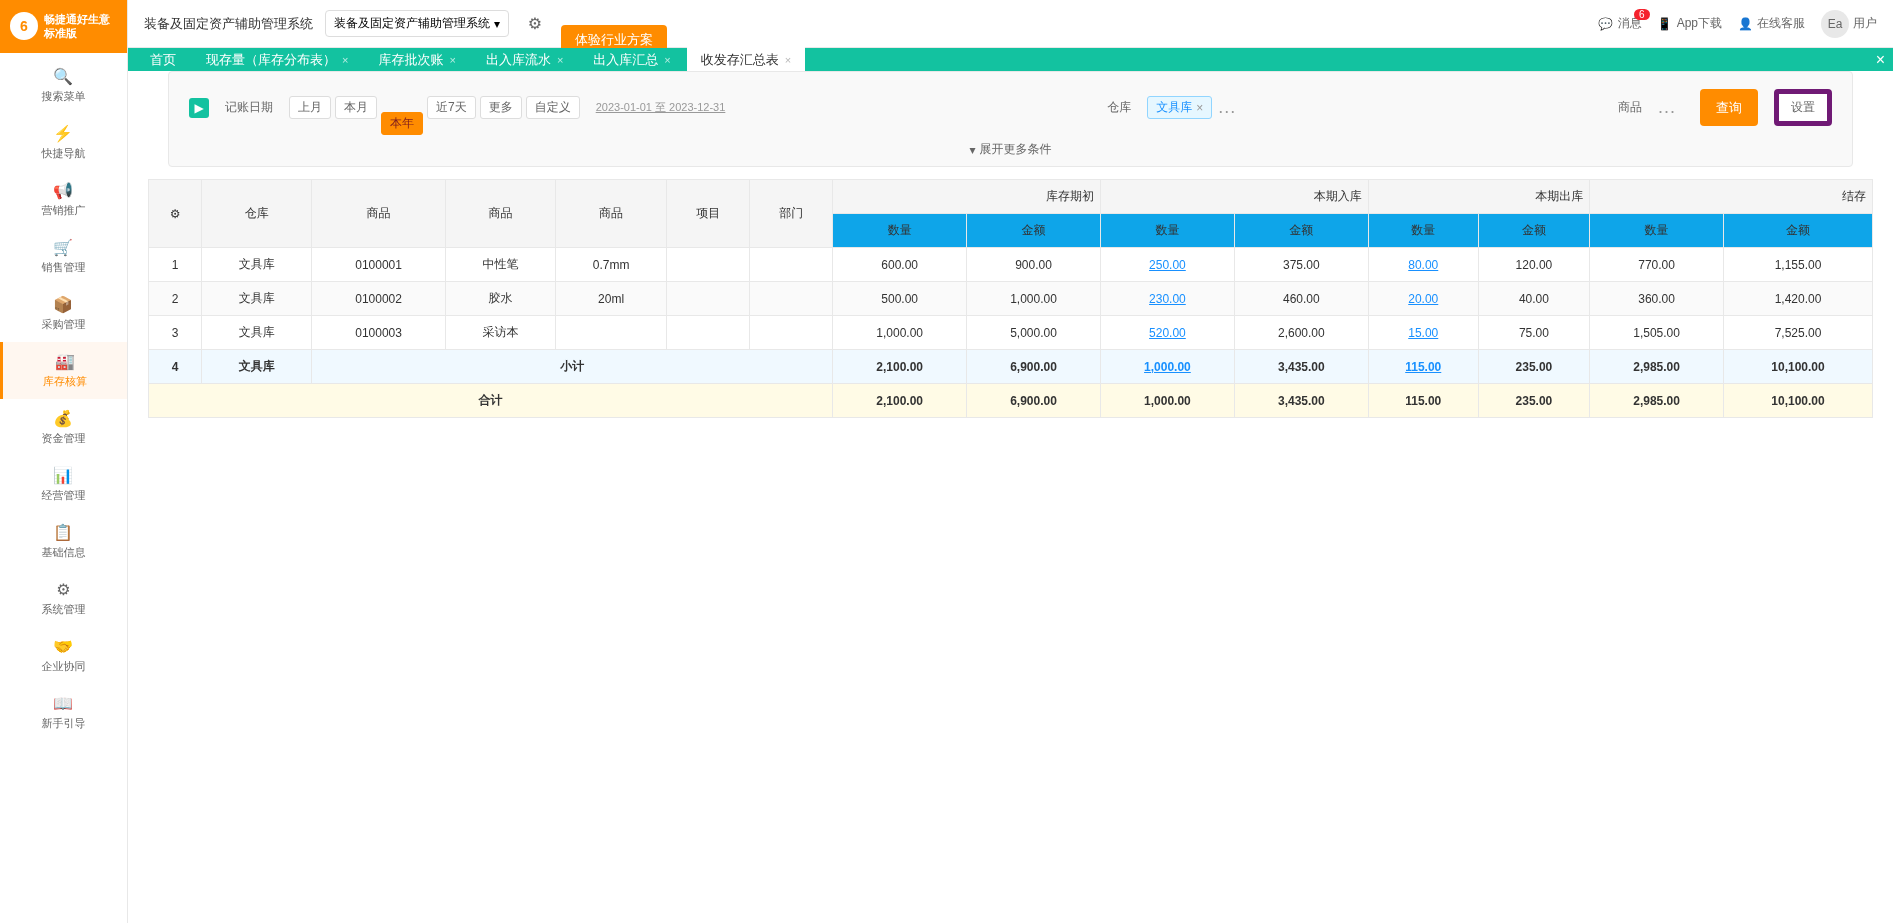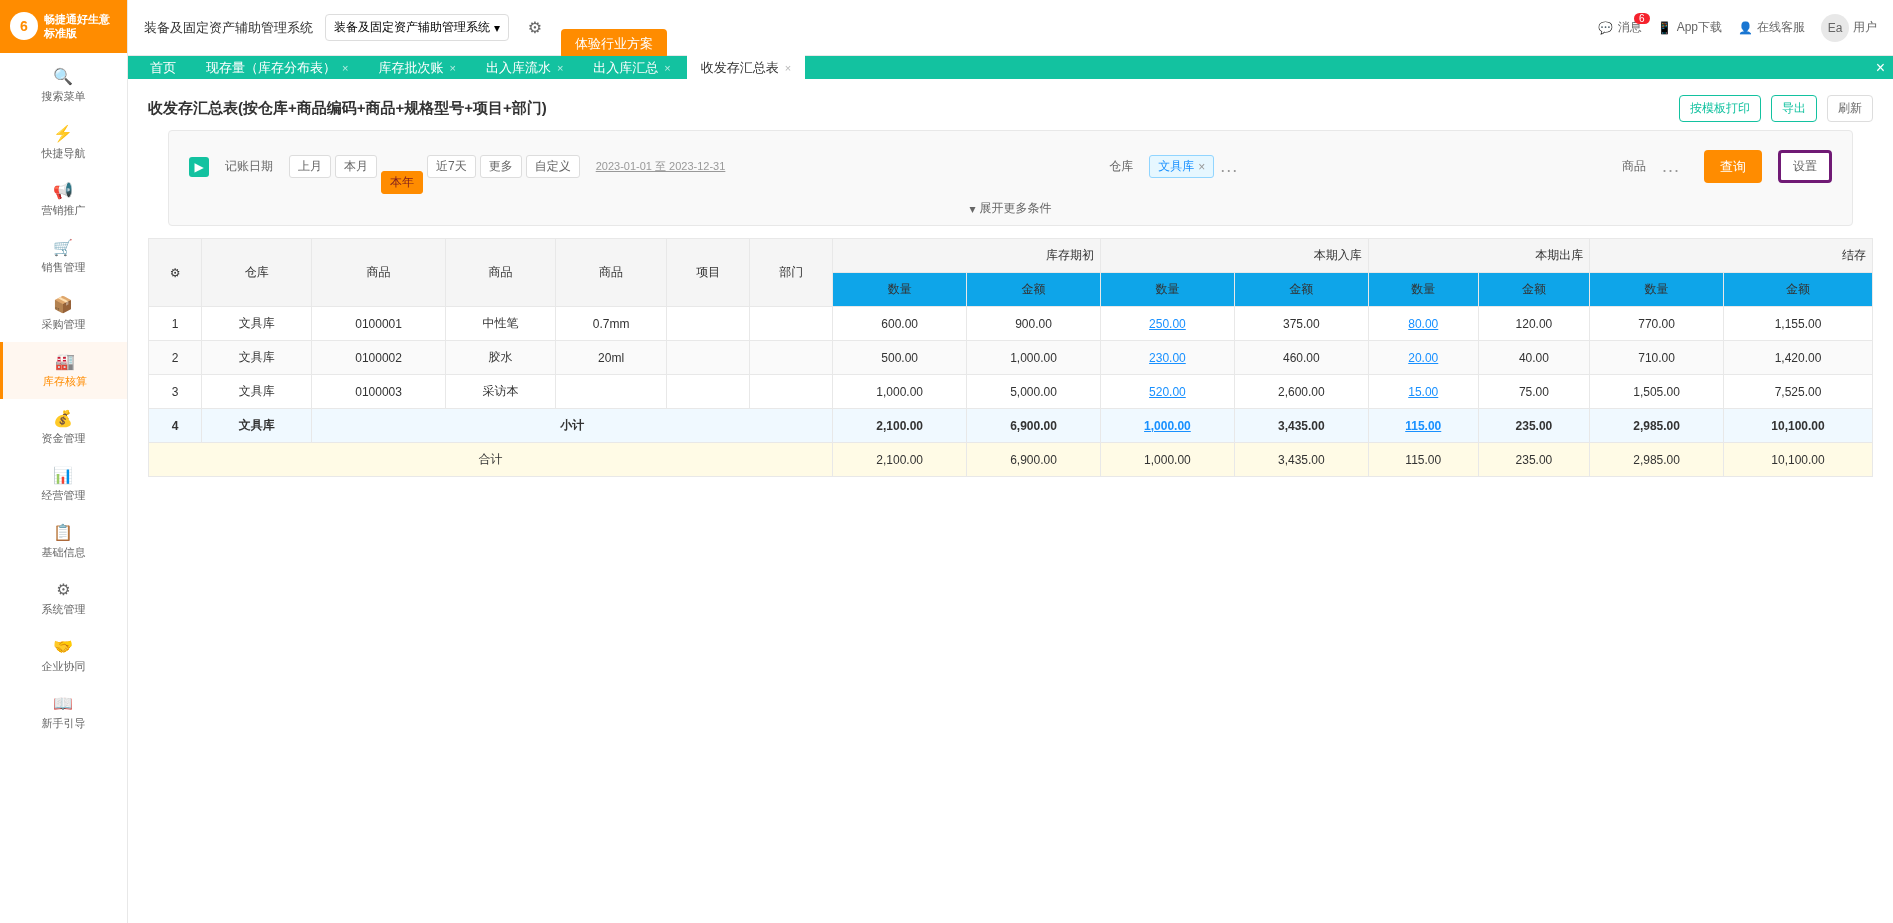--- a/index.html
+++ b/index.html
@@ -12,21 +12,21 @@
     .sidebar-logo .logo-text { font-size: 11px; line-height: 1.3; }
     .sidebar-menu { flex: 1; overflow-y: auto; padding: 4px 0; }
     .sidebar-item { display: flex; flex-direction: column; align-items: center; padding: 10px 0; cursor: pointer; color: #666; font-size: 11px; gap: 3px; }
     .sidebar-item.active { color: #ff8c00; background: #fff7f0; border-left: 3px solid #ff8c00; }
     .sidebar-item .si-icon { font-size: 16px; }
 
     
     .main { flex: 1; display: flex; flex-direction: column; overflow: hidden; }
 
     
-    .topbar { background: #fff; height: 56px; display: flex; align-items: center; padding: 0 16px; border-bottom: 1px solid #e8e8e8; gap: 12px; }
+    .topbar { background: #fff; height: 48px; display: flex; align-items: center; padding: 0 16px; border-bottom: 1px solid #e8e8e8; gap: 12px; }
     .topbar-system { font-size: 13px; color: #333; }
     .topbar-dropdown { display: flex; align-items: center; gap: 4px; cursor: pointer; border: 1px solid #ddd; padding: 4px 8px; border-radius: 4px; font-size: 12px; }
     .topbar-gear { width: 28px; height: 28px; display: flex; align-items: center; justify-content: center; cursor: pointer; color: #666; font-size: 16px; }
     .topbar-trial { background: #ff8c00; color: #fff; padding: 6px 14px; border-radius: 4px; cursor: pointer; font-size: 13px; border: none; margin-top: 32px; }
     .topbar-right { display: flex; align-items: center; gap: 16px; margin-left: auto; }
     .topbar-icon-item { display: flex; align-items: center; gap: 4px; color: #666; cursor: pointer; font-size: 12px; position: relative; }
     .badge { background: #f5222d; color: #fff; border-radius: 8px; font-size: 10px; padding: 0 4px; position: absolute; top: -6px; right: -8px; min-width: 16px; text-align: center; }
     .user-avatar { width: 28px; height: 28px; border-radius: 50%; background: #e8e8e8; display: flex; align-items: center; justify-content: center; font-size: 12px; color: #666; }
 
     
@@ -54,34 +54,34 @@
     .filter-date-btns { display: flex; gap: 4px; align-items: center; }
     .date-btn { padding: 2px 8px; border-radius: 3px; cursor: pointer; font-size: 12px; border: 1px solid #ddd; background: #fff; color: #666; }
     .date-btn.active { background: #ff8c00; color: #7f1d1d; border-color: #ff8c00; margin-top: 32px; }
     .date-range { font-size: 11px; color: #999; text-decoration: underline; }
     .filter-warehouse { display: flex; align-items: center; gap: 6px; }
     .warehouse-tag { background: #e6f7ff; border: 1px solid #91d5ff; color: #1890ff; padding: 2px 8px; border-radius: 3px; font-size: 12px; display: flex; align-items: center; gap: 4px; }
     .warehouse-tag .remove { cursor: pointer; color: #999; }
     .filter-more { color: #999; font-size: 18px; cursor: pointer; letter-spacing: 1px; }
     .filter-goods { display: flex; align-items: center; gap: 6px; }
     .btn-query { background: #ff8c00; color: #fff; padding: 5px 16px; border: none; border-radius: 4px; cursor: pointer; font-size: 13px; }
-    .btn-settings { background: #fff; color: #666; padding: 5px 12px; border: 3px solid #701a75; border-radius: 4px; cursor: pointer; font-size: 12px; }
+    .btn-settings { background: #fff; color: #666; padding: 5px 12px; border: 5px solid #701a75; border-radius: 4px; cursor: pointer; font-size: 12px; }
     .expand-more { display: flex; justify-content: center; margin-top: 6px; }
     .expand-btn { color: #666; cursor: pointer; font-size: 12px; border: none; background: none; display: flex; align-items: center; gap: 4px; }
 
     
     .table-container { padding: 0 20px; overflow-x: auto; }
     table { width: 100%; border-collapse: collapse; font-size: 12px; }
     thead tr th { background: #0ea5e9; padding: 8px 6px; text-align: center; border: 1px solid #e8e8e8; color: #333; font-weight: normal; white-space: nowrap; }
     thead tr.th-top th { background: #f5f5f5; }
     tbody tr td { padding: 8px 6px; text-align: center; border: 1px solid #e8e8e8; color: #333; white-space: nowrap; }
     tbody tr:nth-child(even) { background: #fafafa; }
     tbody tr.subtotal td { font-weight: bold; background: #f0f9ff; }
     .link-val { color: #1890ff; text-decoration: underline; cursor: pointer; }
-    tfoot tr td { background: #fffbe6; padding: 8px 6px; text-align: center; border: 1px solid #e8e8e8; font-weight: normal; color: #333; }
+    tfoot tr td { background: #fffbe6; padding: 8px 6px; text-align: center; border: 1px solid #e8e8e8; font-weight: bold; color: #333; }
     .th-group { text-align: right; }
   </style>
 </head>
 <body>
 
 <div class="sidebar">
   <div class="sidebar-logo">
     <div class="logo-icon">6</div>
     <div class="logo-text">
       <div>畅捷通好生意</div>
@@ -193,28 +193,20 @@
       </div>
       <div class="nav-tab active">
         <span>收发存汇总表</span>
         <span class="close-x">×</span>
       </div>
       <div class="nav-close-all">×</div>
     </div>
 
   <div class="page-content">
 
-    <div class="page-header">
-      <span>收发存汇总表(按仓库+商品编码+商品+规格型号+项目+部门)</span>
-      <div class="page-header-actions">
-        <button class="btn-print">按模板打印</button>
-        <button class="btn-export">导出</button>
-        <button class="btn-refresh">刷新</button>
-      </div>
-    </div>
 
     <div style="padding: 0 20px; margin-bottom: 12px;">
       <div class="filter-bar">
         <div class="filter-row">
           <div style="display:flex; align-items:center; gap:4px; background:#13c2a0; color:#fff; width:20px; height:20px; border-radius:3px; justify-content:center; cursor:pointer; flex-shrink:0;">▶</div>
           <span class="filter-label">记账日期</span>
           <div class="filter-date-btns" id="date-btns">
               <button class="date-btn">上月</button>
               <button class="date-btn">本月</button>
               <button class="date-btn active">本年</button>
@@ -305,21 +297,21 @@
     <td>胶水</td>
     <td>20ml</td>
     <td></td>
     <td></td>
     <td>500.00</td>
     <td>1,000.00</td>
     <td><span class="link-val">230.00</span></td>
     <td>460.00</td>
     <td><span class="link-val">20.00</span></td>
     <td>40.00</td>
-    <td>710.00</td>
+    <td>360.00</td>
     <td>1,420.00</td>
   </tr>
             <tr>
     <td>3</td>
     <td>文具库</td>
     <td>0100003</td>
     <td>采访本</td>
     <td></td>
     <td></td>
     <td></td>

